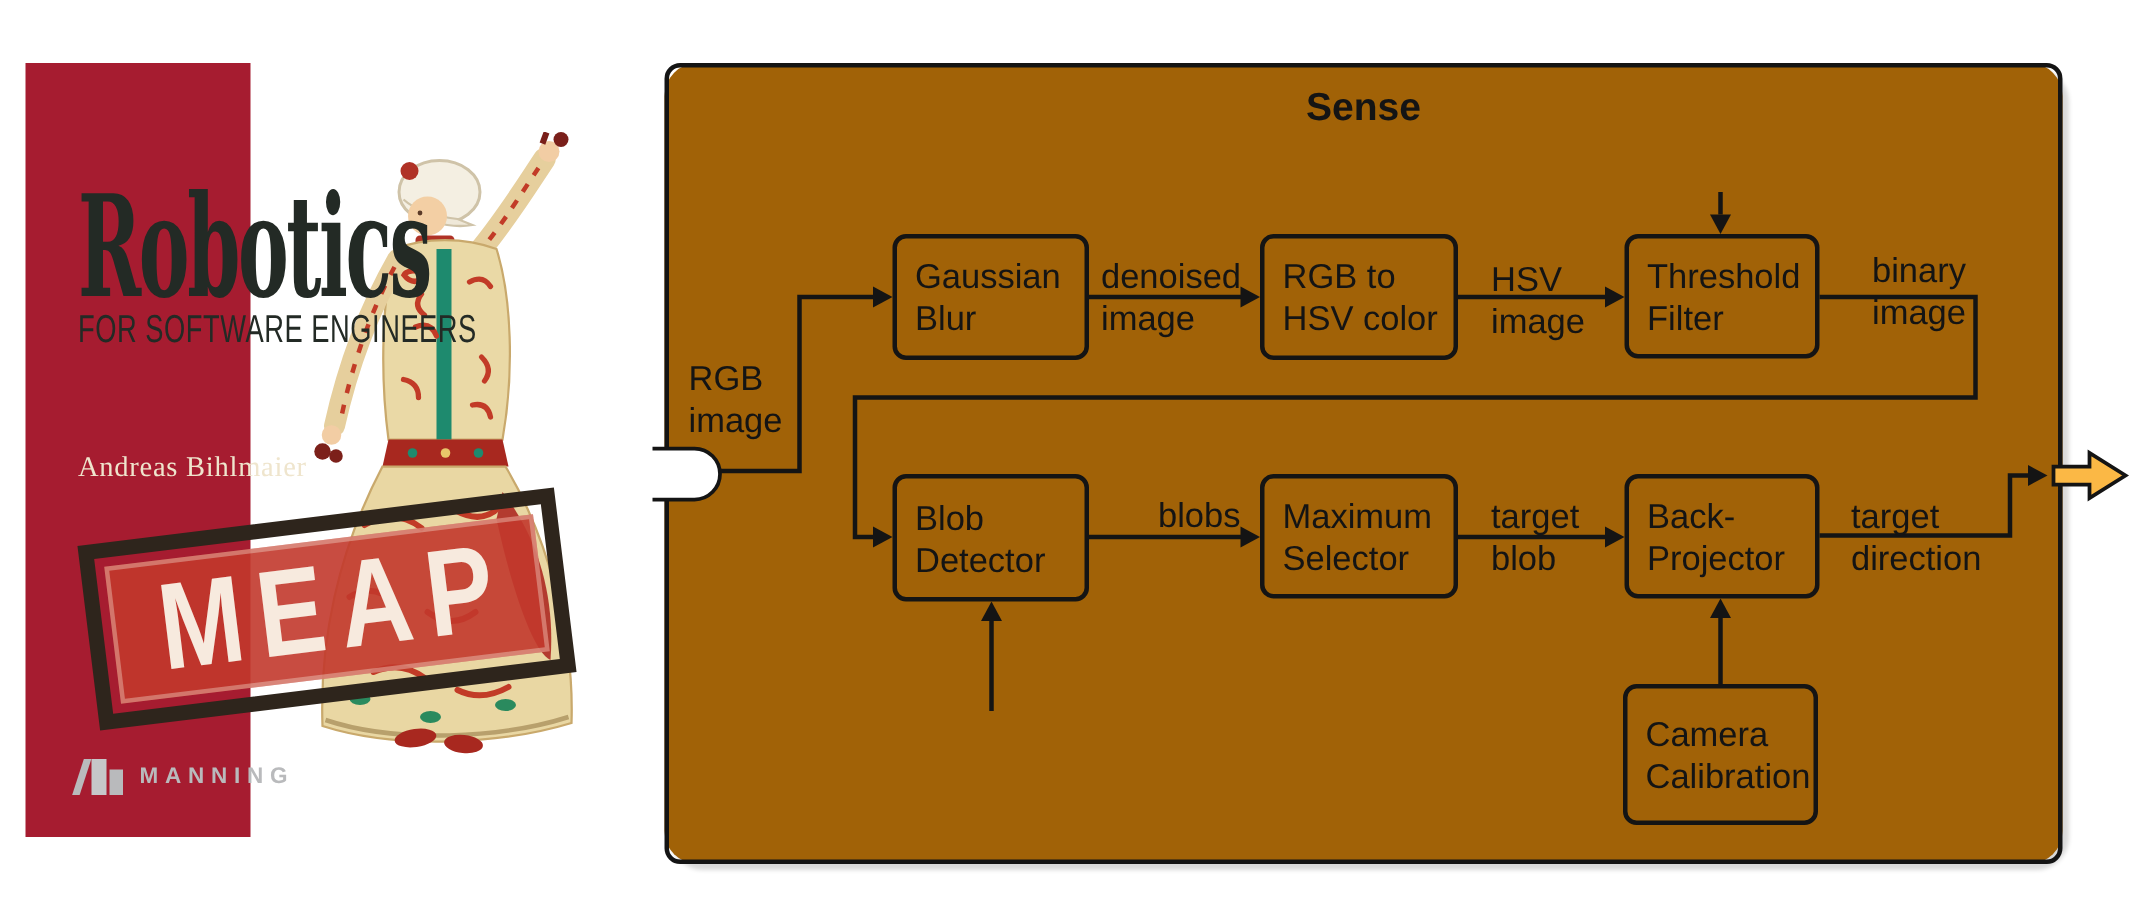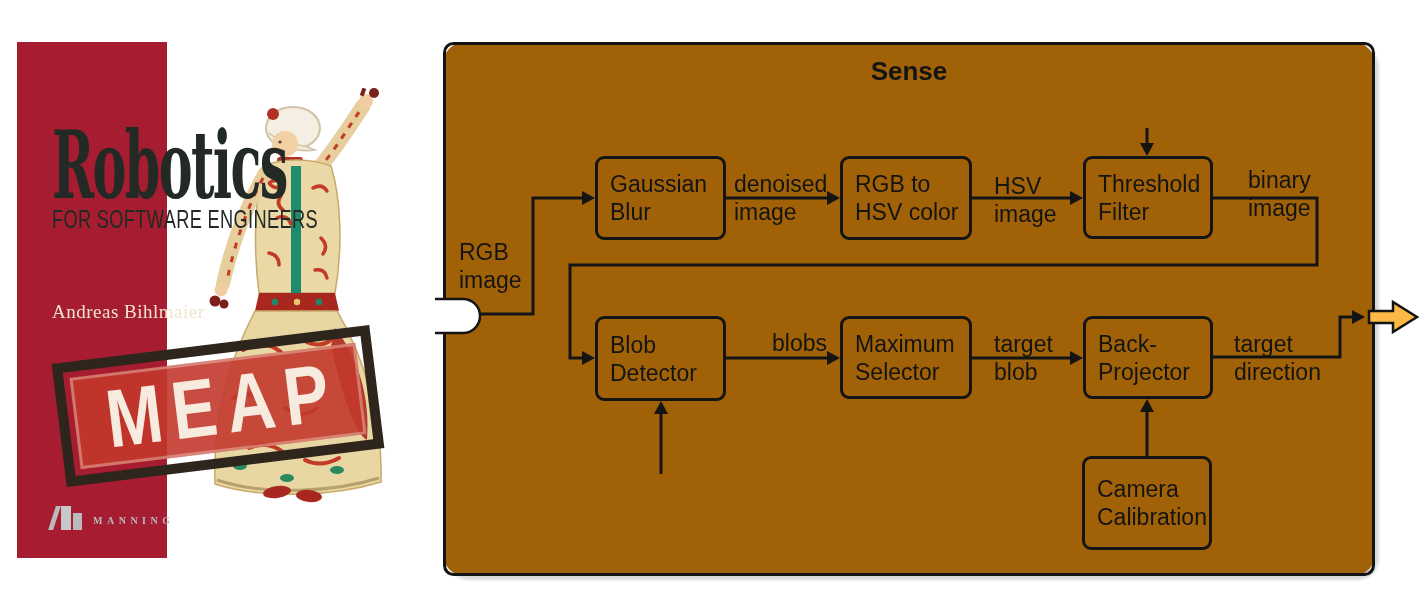--- a/index.html
+++ b/index.html
@@ -47,22 +47,22 @@
     transform:scaleX(0.82);line-height:1;padding-left:10px;
   }
   .manning-logo{
     position:absolute;left:52px;top:506px;z-index:2;
     display:flex;align-items:flex-end;
   }
   .logo-slash{width:5px;height:24px;background:#b9babc;transform:skewX(-18deg);margin-right:4px;}
   .logo-block1{width:10px;height:24px;background:#c6c7c9;margin-right:2px;}
   .logo-block2{width:9px;height:17px;background:#b9babc;}
   .logo-text{
-    margin-left:11px;font-size:10px;font-weight:bold;letter-spacing:4.5px;
-    color:#b9babc;padding-bottom:4px;white-space:nowrap;font-family:Liberation Serif, serif;
+    margin-left:11px;font-size:15px;font-weight:bold;letter-spacing:4.5px;
+    color:#b9babc;padding-bottom:4px;white-space:nowrap;
   }
   
   .diagram{
     position:absolute;left:443px;top:42px;width:932px;height:534px;
     background:#a16207;border-radius:22px;
     box-shadow:4px 4px 3px rgba(0,0,0,0.15);
   }
   .diagram svg.connectors{position:absolute;left:0;top:0;overflow:visible;}
   .diagram-title{
     position:absolute;left:0;top:14px;width:100%;text-align:center;

